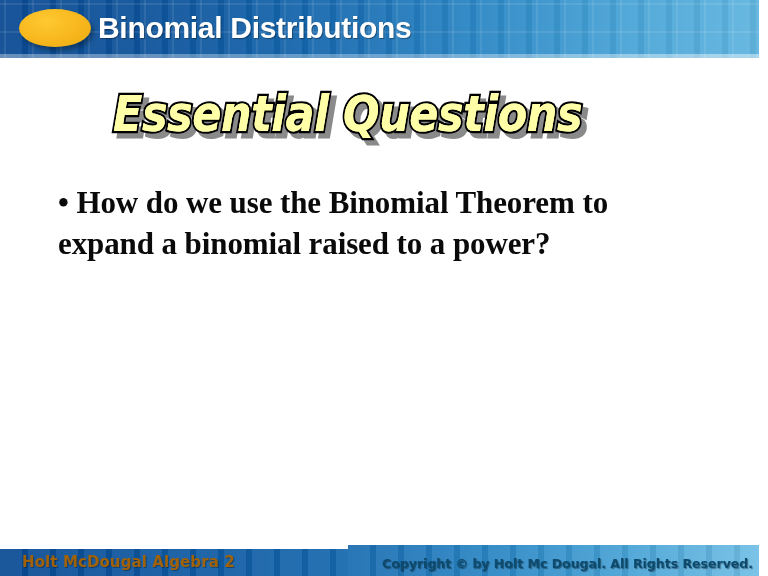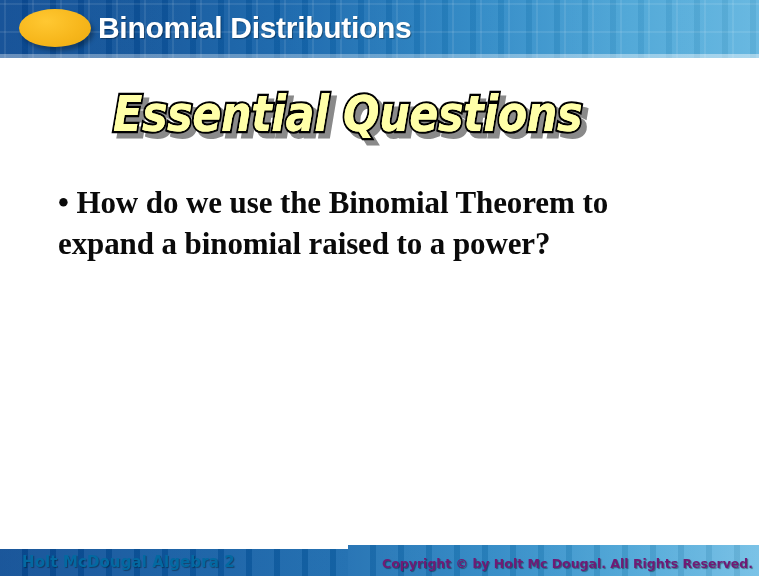--- a/index.html
+++ b/index.html
@@ -195,33 +195,33 @@
     width: 100%;
     height: 100%;
     background-image:
       repeating-linear-gradient(90deg,
         rgba(255,255,255,0.07) 0px, rgba(255,255,255,0.07) 22px,
         rgba(0,0,0,0.05) 22px, rgba(0,0,0,0.05) 28px);
   }
   #footer-left-label {
     position: absolute;
     left: 22px; top: 553px;
-    color: #0369a1;
+    color: #a16207;
     font-family: "DejaVu Sans", sans-serif;
     font-weight: bold;
     font-size: 15px;
     line-height: 19px;
     white-space: nowrap;
     letter-spacing: 0.1px;
     text-shadow: 1px 1px 1px rgba(0,0,0,0.35);
   }
   #footer-right-label {
     position: absolute;
     right: 6px; top: 555px;
-    color: #701a75;
+    color: #0c4a6e;
     font-family: "DejaVu Sans", sans-serif;
     font-weight: bold;
     font-size: 12.5px;
     line-height: 17px;
     white-space: nowrap;
     text-shadow: 1px 1px 1px rgba(0,0,0,0.40);
   }
 </style>
 </head>
 <body>

